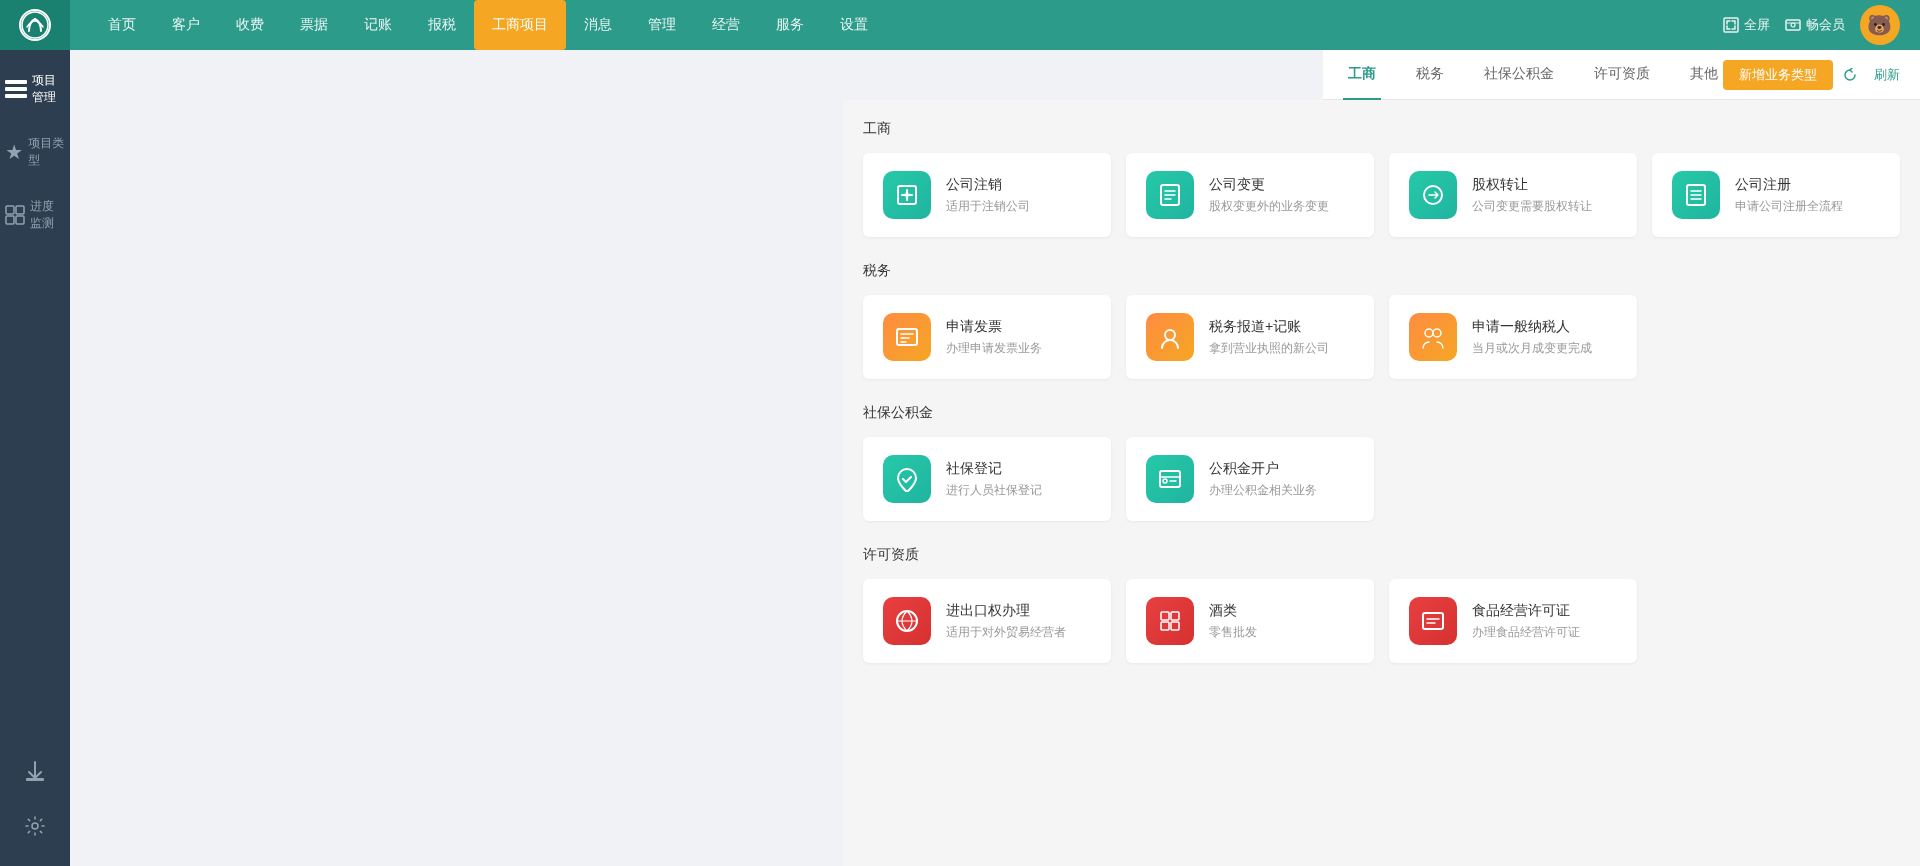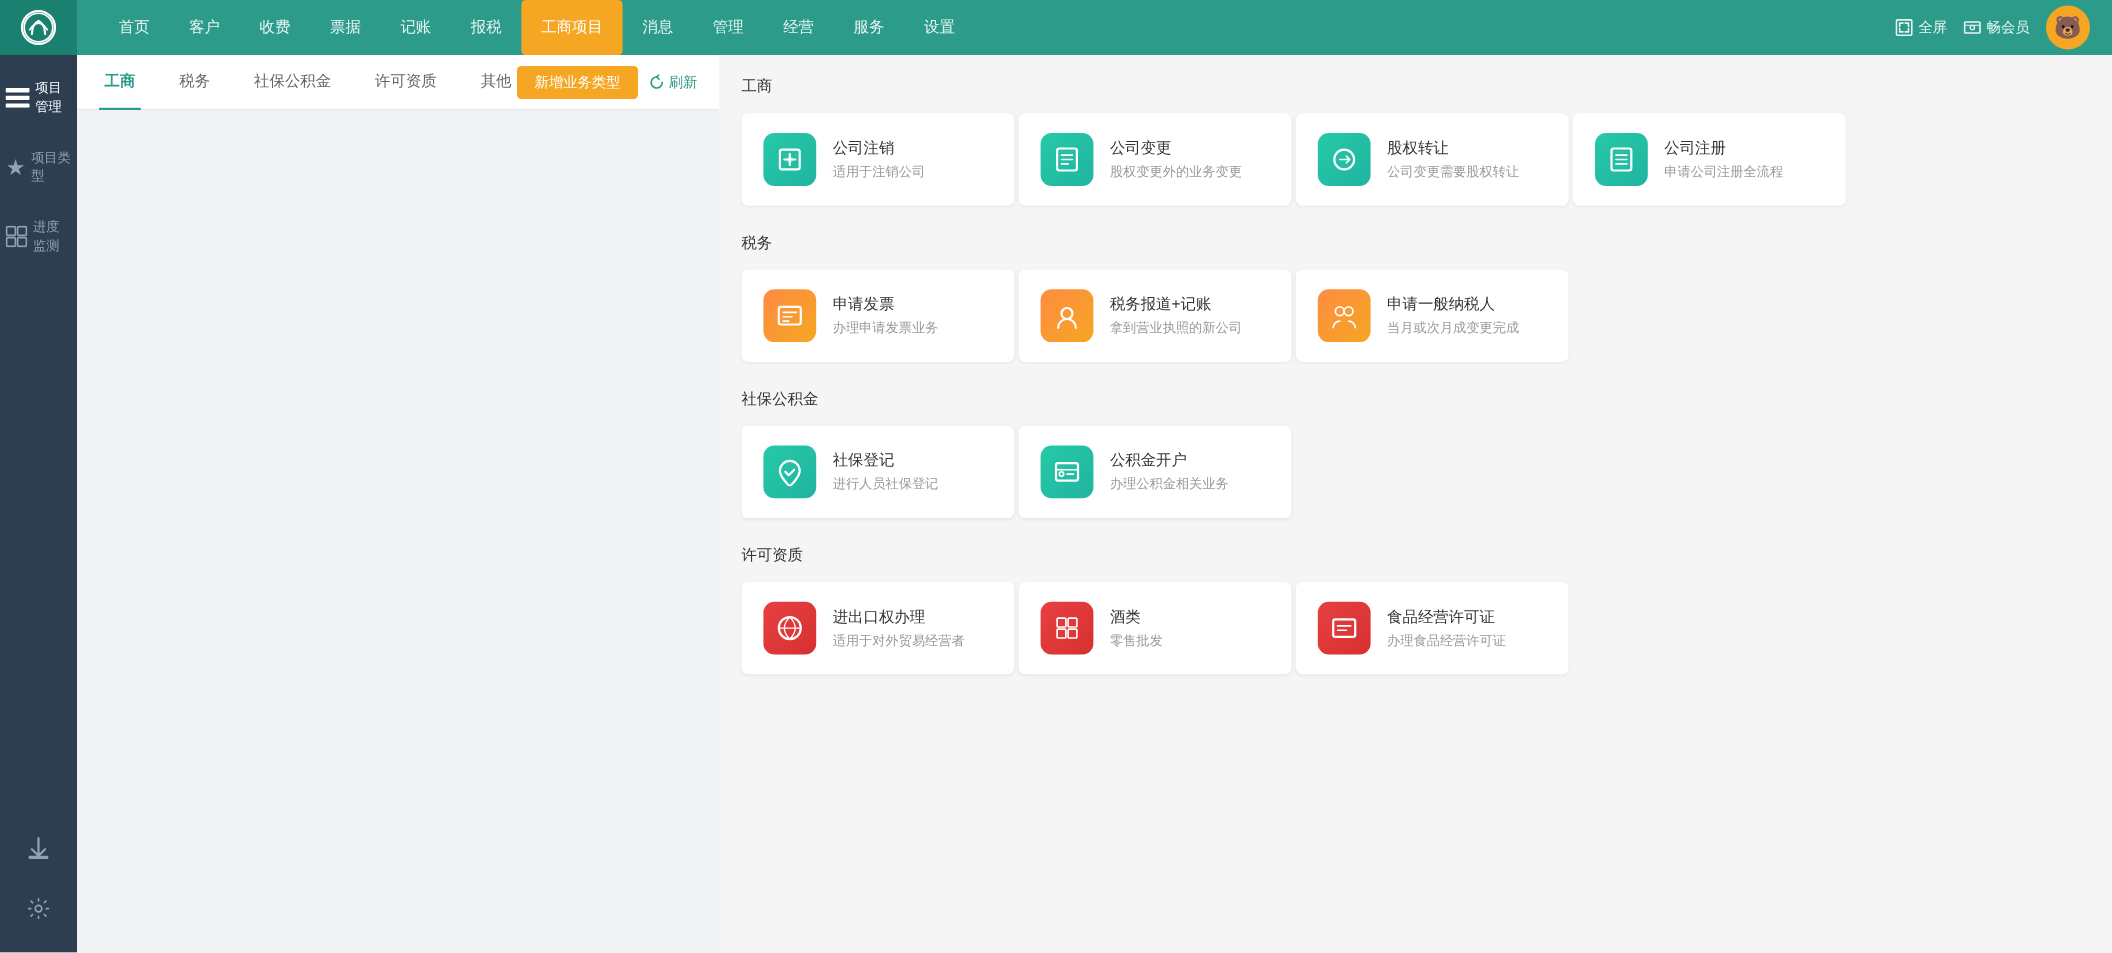--- a/index.html
+++ b/index.html
@@ -136,21 +136,23 @@
       height: 40px;
       display: flex;
       align-items: center;
       justify-content: center;
     }
 
     
     .content-area {
       flex: 1;
       display: flex;
+      flex-direction: column;
       overflow: hidden;
+      align-items: flex-end;
     }
 
     
     .tab-bar {
       background: #fff;
       padding: 0 20px;
       display: flex;
       align-items: center;
       border-bottom: 1px solid #e8e8e8;
       height: 50px;
@@ -191,21 +193,21 @@
       font-size: 13px;
       cursor: pointer;
       white-space: nowrap;
     }
     .btn-refresh {
       color: #2d9b8a;
       font-size: 13px;
       cursor: pointer;
       display: flex;
       align-items: center;
-      gap: 4px;
+      gap: 17px;
     }
 
     
     .scroll-content {
       flex: 1;
       overflow-y: auto;
       background: #f5f5f5;
       padding: 20px;
       position: relative;
     }
@@ -219,21 +221,21 @@
     }
     .section-title {
       font-size: 14px;
       color: #333;
       margin-bottom: 15px;
       font-weight: normal;
     }
     .cards-grid {
       display: flex;
       flex-wrap: wrap;
-      gap: 4px;
+      gap: 15px;
     }
     .card {
       background: #fff;
       border-radius: 6px;
       padding: 18px 20px;
       display: flex;
       align-items: center;
       gap: 15px;
       width: 248px;
       cursor: pointer;

